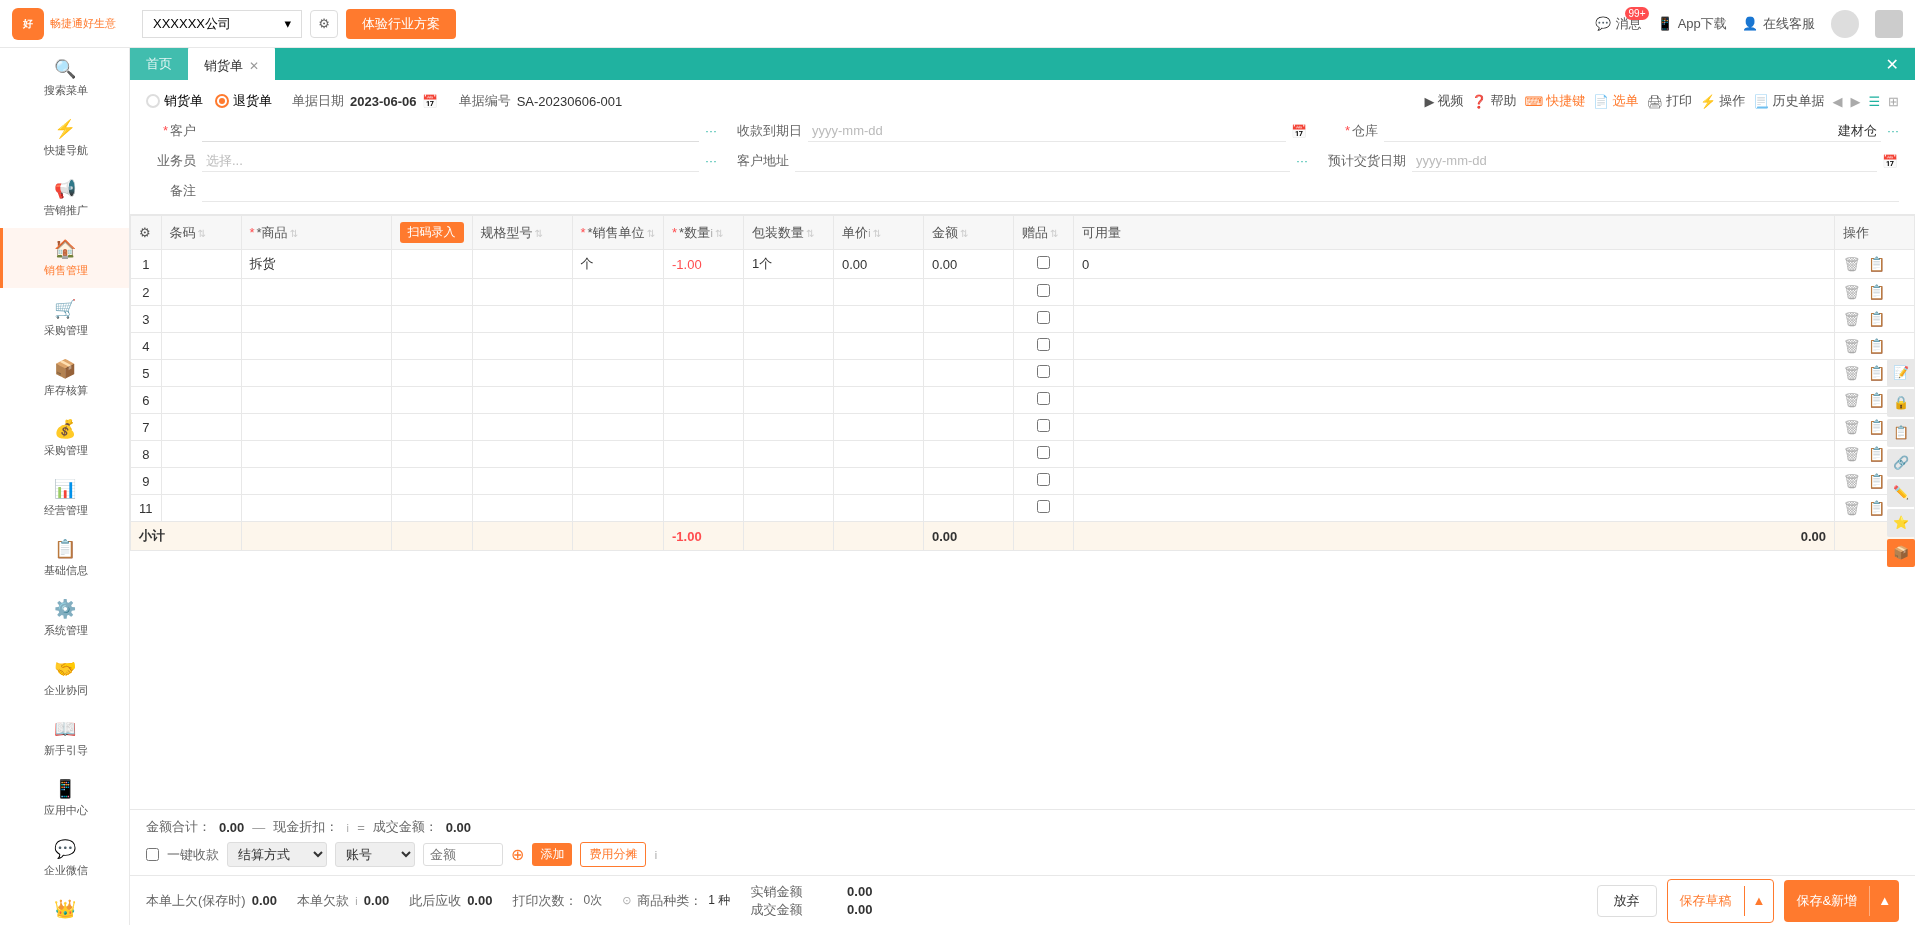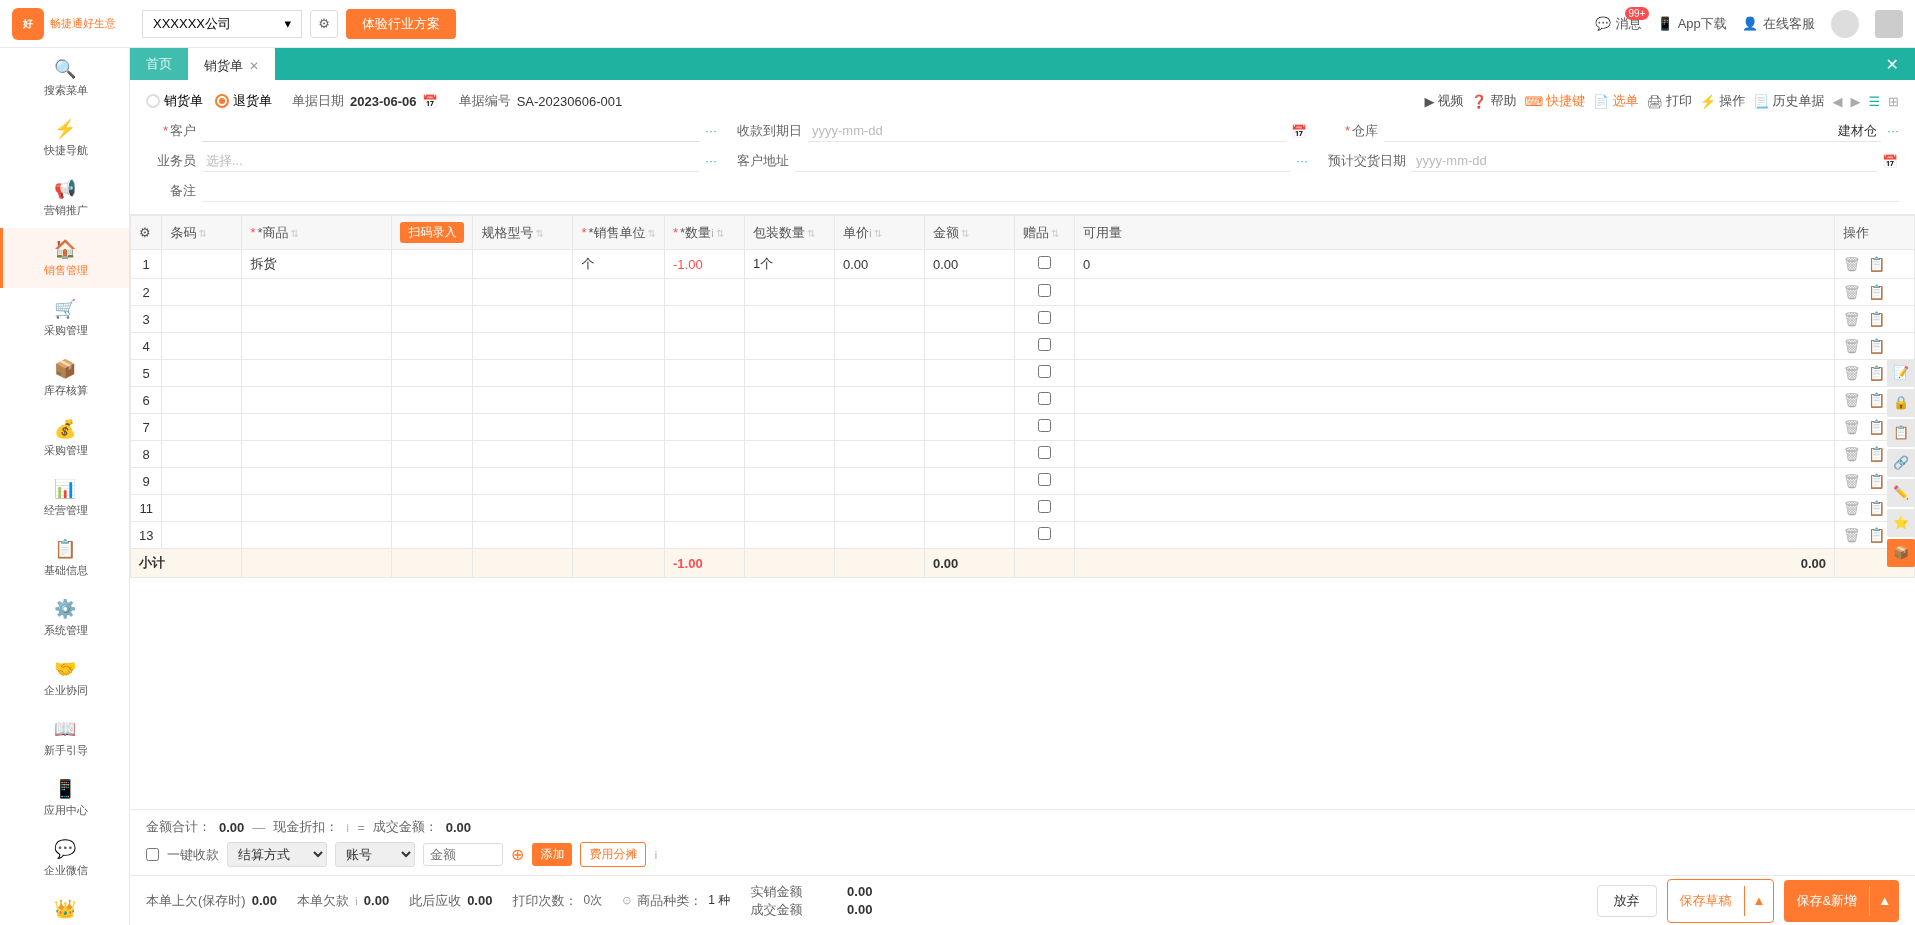--- a/index.html
+++ b/index.html
@@ -523,38 +523,20 @@
     <td></td>
     <td></td>
     <td></td>
     <td class="checkbox-cell"><input type="checkbox" style=""></td>
     <td></td>
     <td>
       <span class="del-btn">🗑</span>
       <span class="copy-btn">📋</span>
     </td>
   </tr>
-            <tr>
-    <td class="row-num">13</td>
-    <td></td>
-    <td></td>
-    <td></td>
-    <td></td>
-    <td></td>
-    <td></td>
-    <td></td>
-    <td></td>
-    <td></td>
-    <td class="checkbox-cell"><input type="checkbox" style=""></td>
-    <td></td>
-    <td>
-      <span class="del-btn">🗑</span>
-      <span class="copy-btn">📋</span>
-    </td>
-  </tr>
           </tbody>
         <tfoot>
           <tr class="subtotal-row">
             <td colspan="2"><span>小计</span></td>
             <td></td>
             <td></td>
             <td></td>
             <td></td>
             <td><span class="neg-num">-1.00</span></td>
             <td></td>

